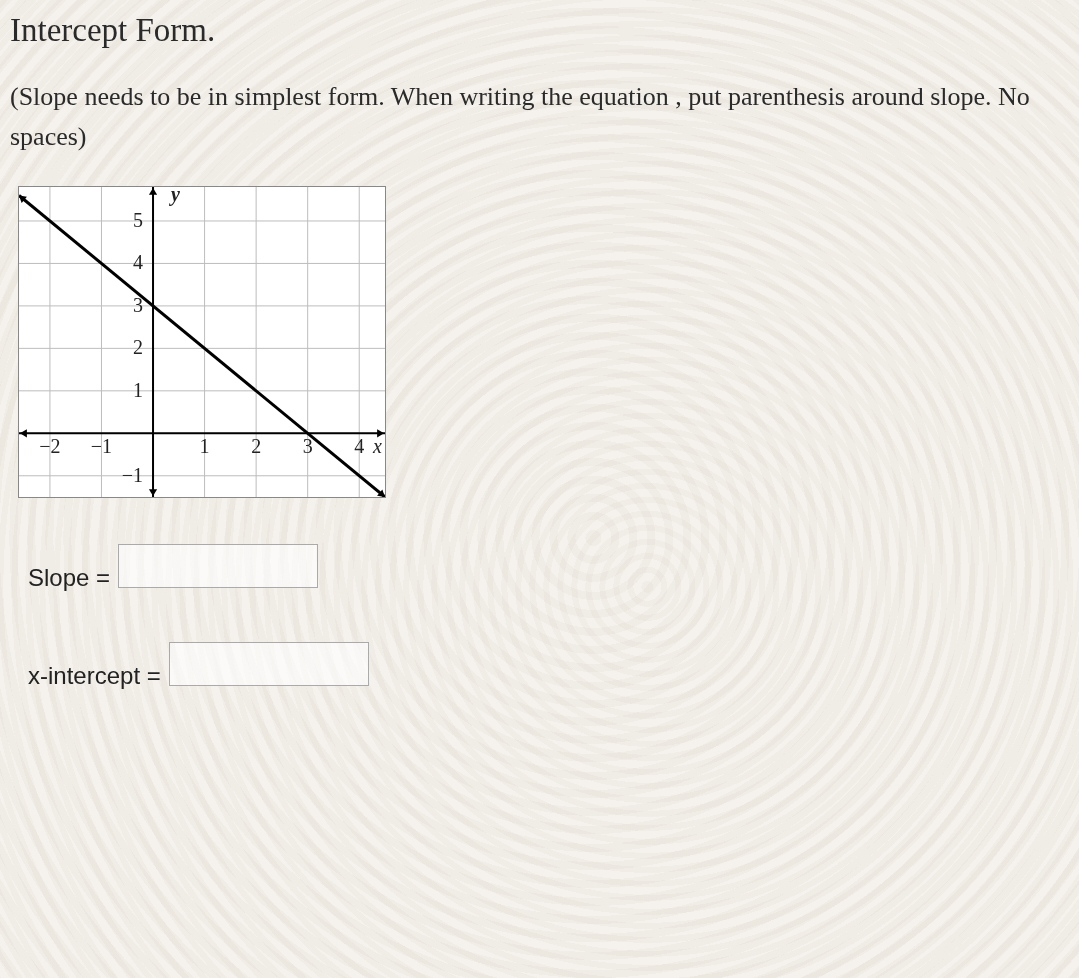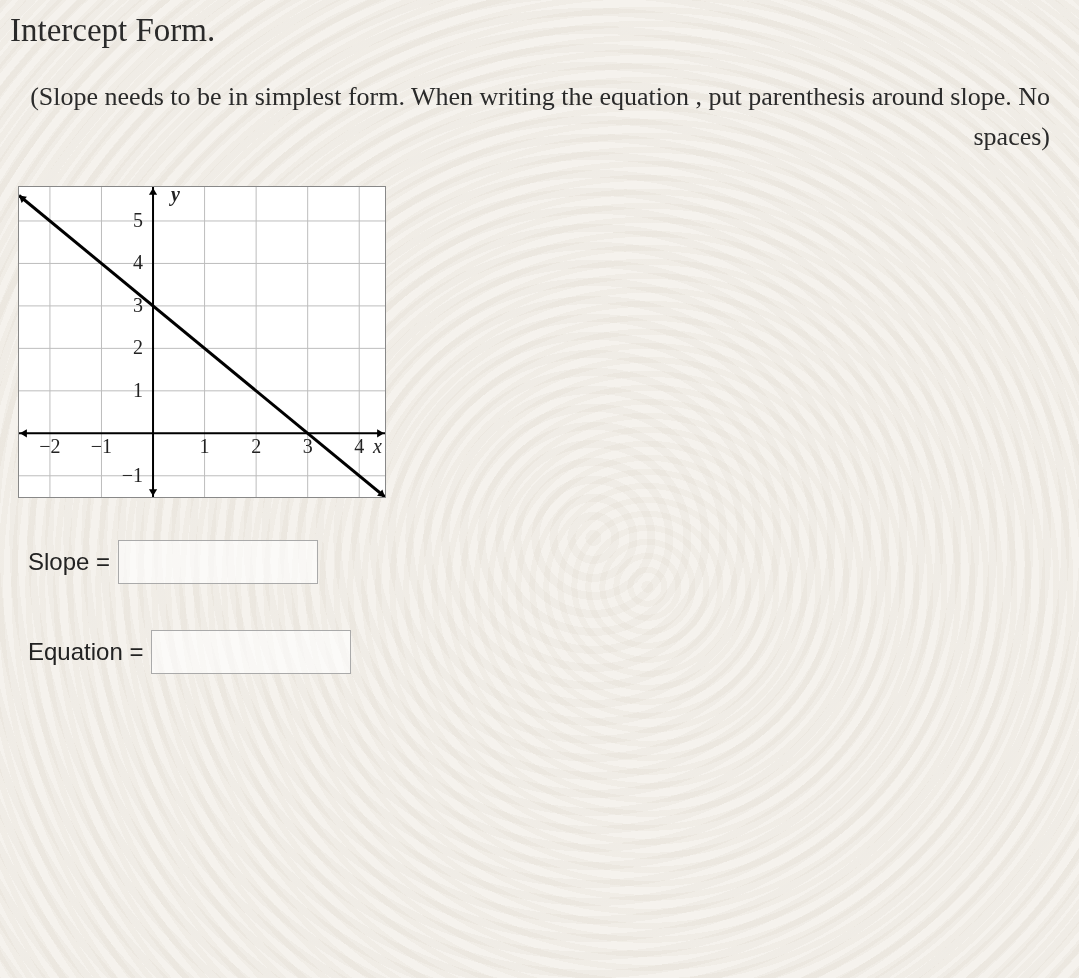--- a/index.html
+++ b/index.html
@@ -25,21 +25,20 @@
   .title {
     font-size: 33px;
     margin-bottom: 28px;
     font-weight: 400;
   }
   .instruction {
     font-size: 26px;
     line-height: 1.55;
     margin-bottom: 28px;
     max-width: 1040px;
-    text-align: right;
   }
   .chart-wrap {
     width: 368px;
     height: 312px;
     background: #fff;
     border: 1px solid #888;
     margin-left: 8px;
     margin-bottom: 42px;
     position: relative;
   }
@@ -48,21 +47,21 @@
     margin-left: 18px;
     font-family: Arial, Helvetica, sans-serif;
     font-size: 24px;
     color: #222;
   }
   .row {
     display: flex;
     align-items: center;
     margin-bottom: 46px;
   }
-  .row label { margin-right: 8px; }
+  .row label { margin-right: 8px; margin-top: 24px; }
   .ans-input {
     width: 200px;
     height: 44px;
     border: 1px solid #aaa;
     background: rgba(255,255,255,0.6);
     font-size: 20px;
     padding: 4px 8px;
   }
   .tick-label {
     font-family: 'Times New Roman', serif;
@@ -120,18 +119,18 @@
         <polygon points="0,8.493150684931493 7.913148511846026,9.66876993854596 2.66883569731568,16.03485579854695" fill="#000"></polygon>
       </svg>
 </div>
 
 <div class="answers">
   <div class="row">
     <label>Slope =</label>
     <input class="ans-input" value="" style="">
   </div>
   <div class="row">
-    <label>Equation =</label>
+    <label>x-intercept =</label>
     <input class="ans-input" value="" style="">
   </div>
 </div>
 
 </div>
 
 </body></html>

